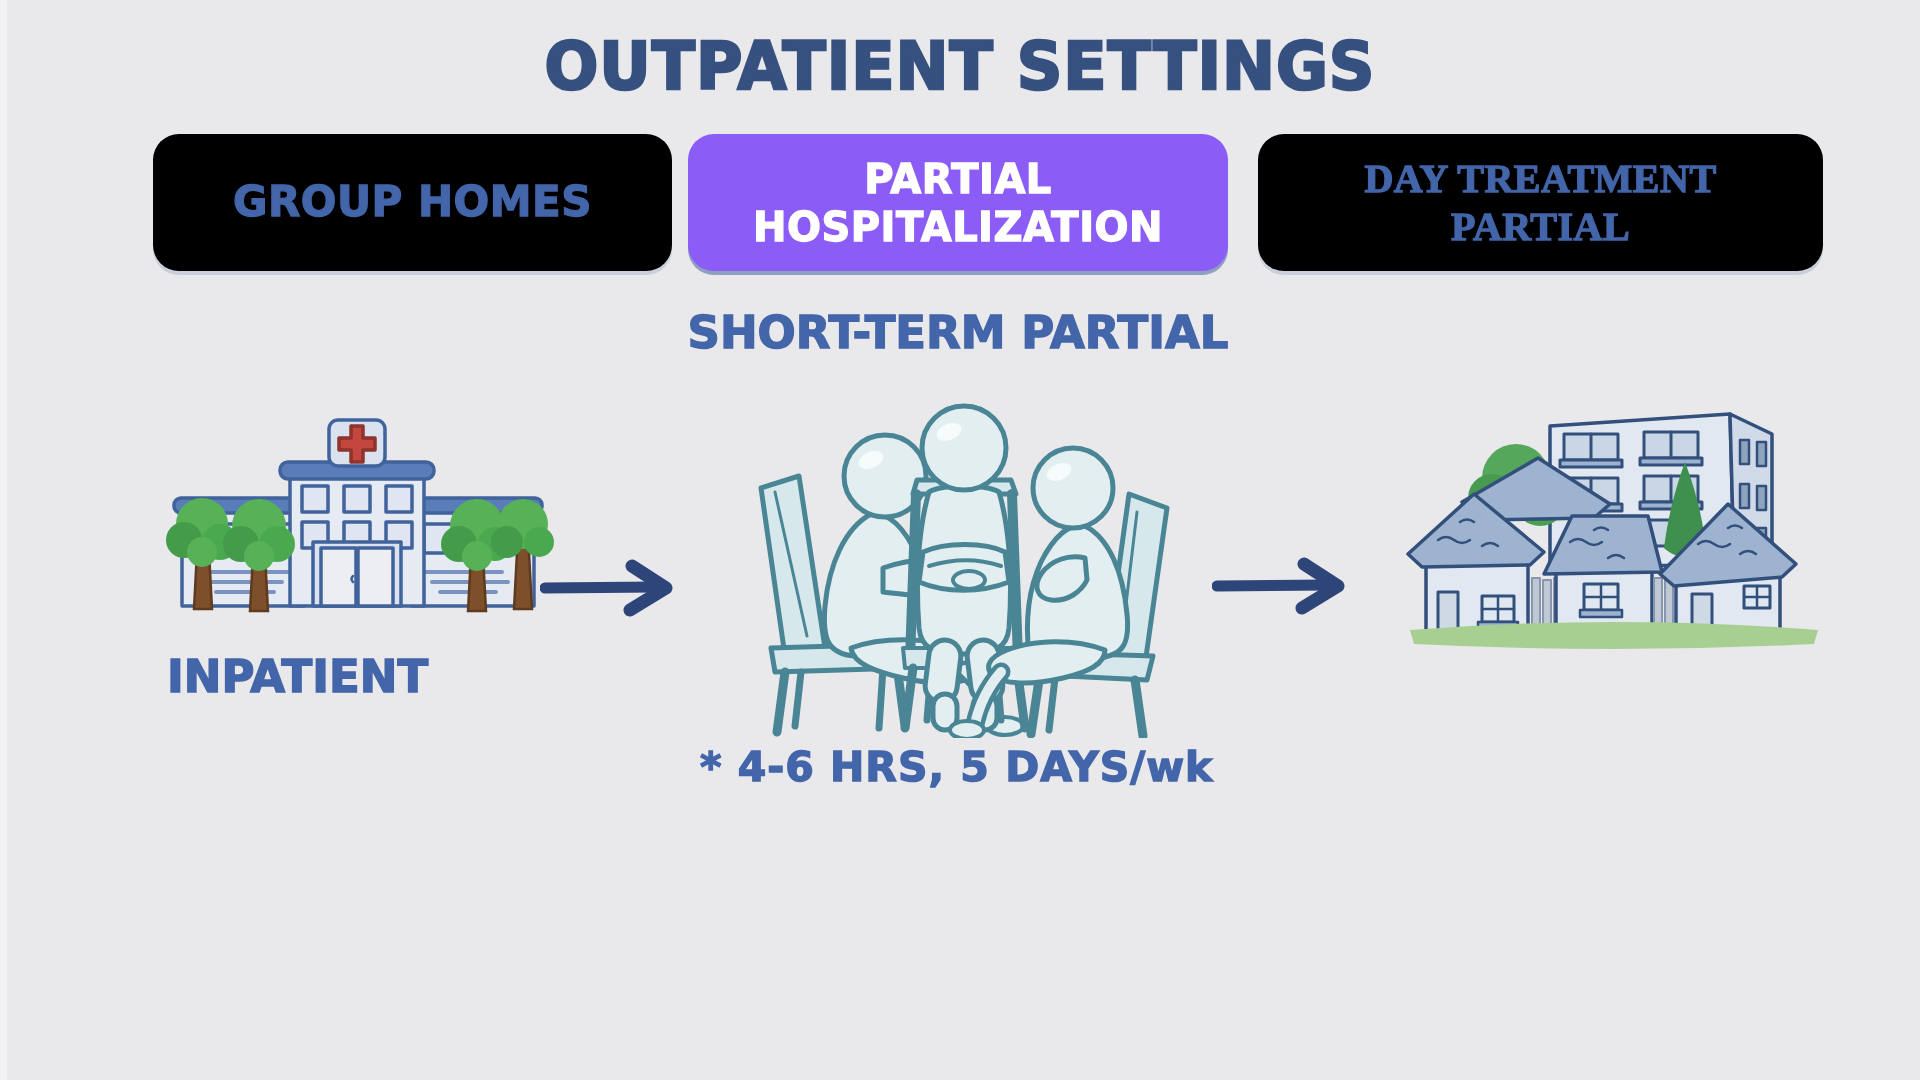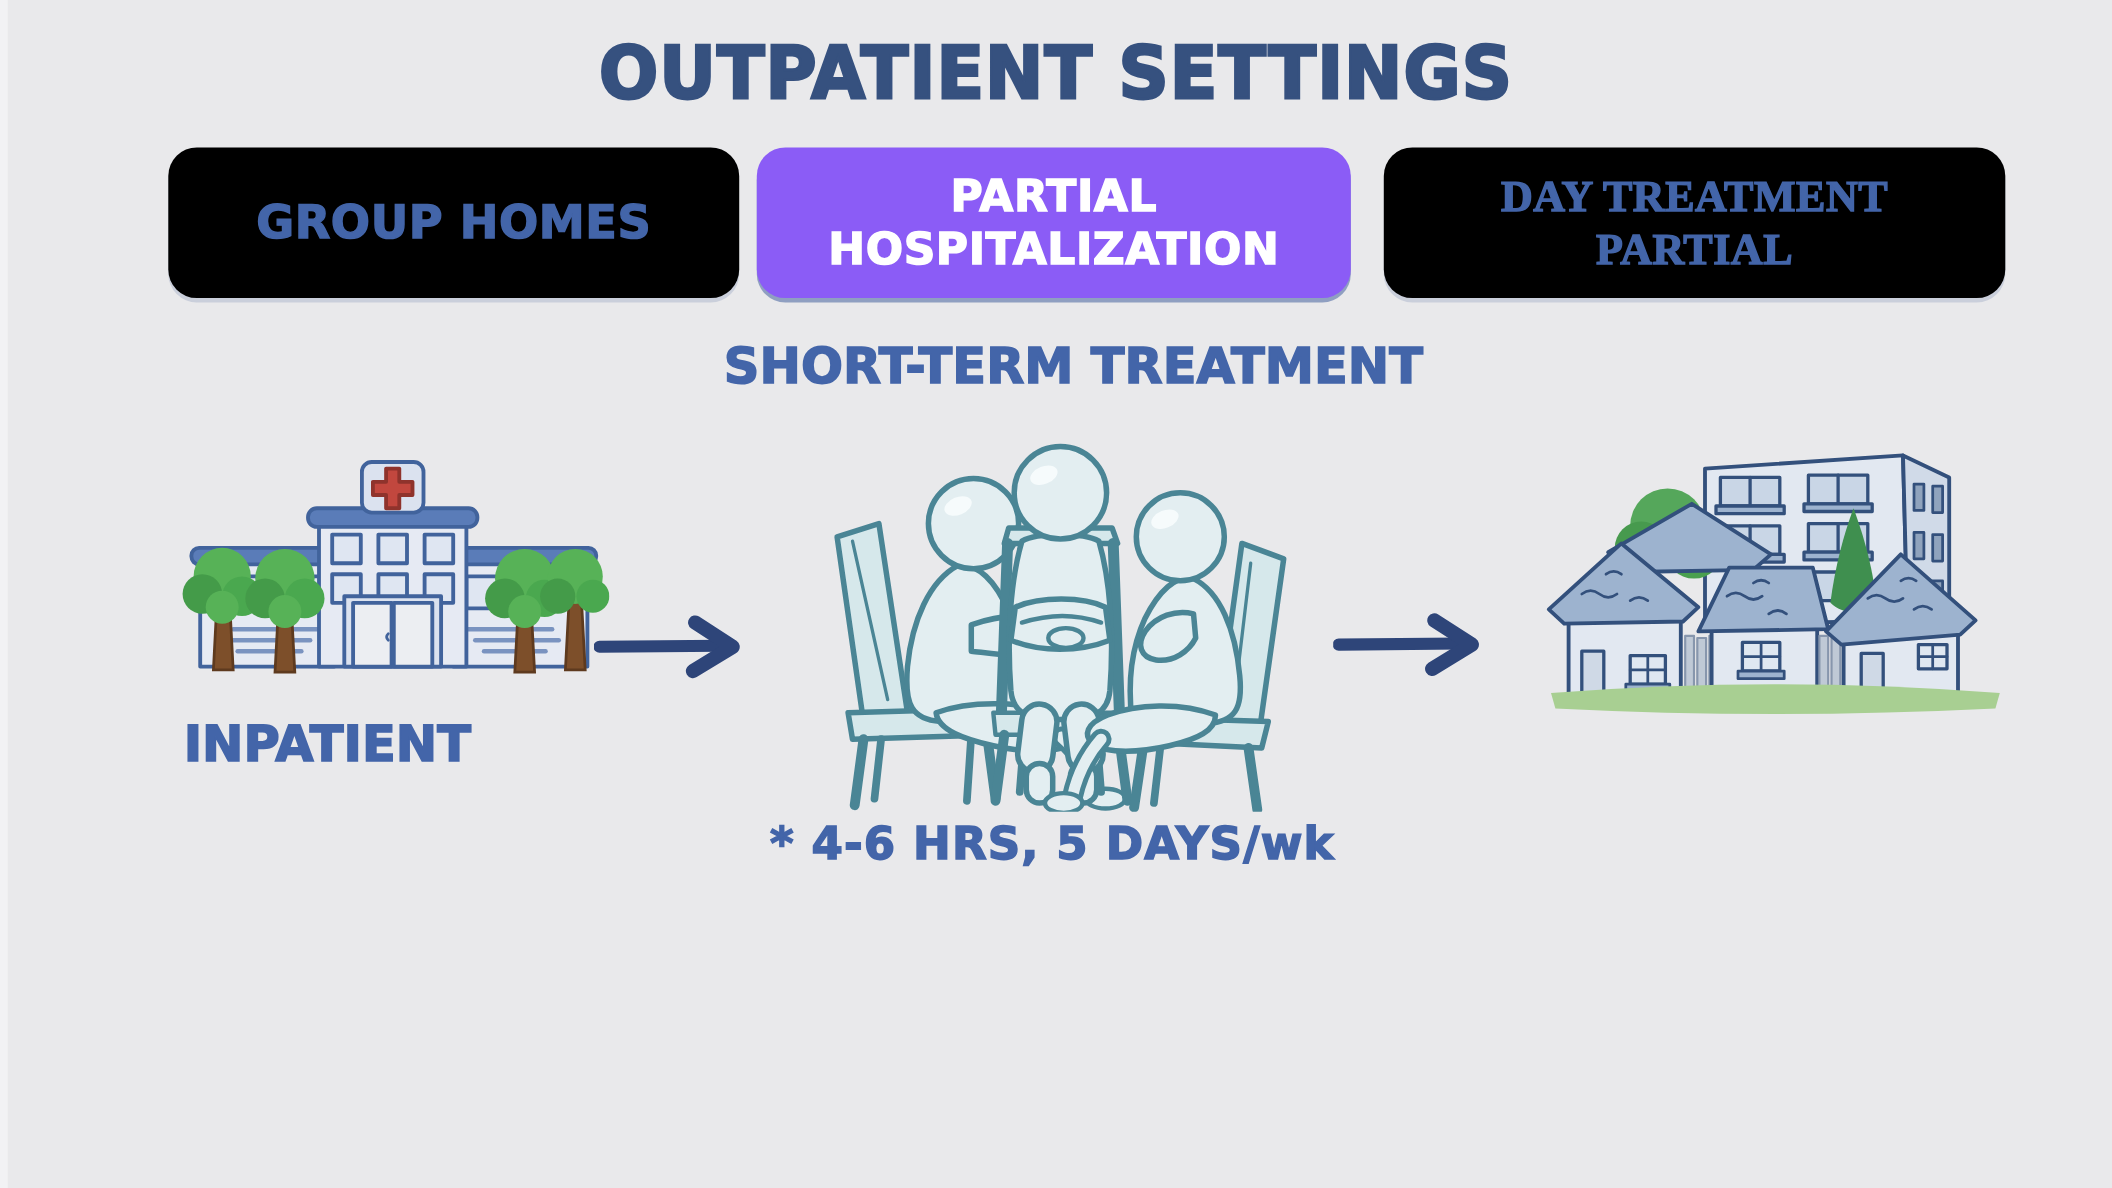--- a/index.html
+++ b/index.html
@@ -74,21 +74,21 @@
 </div>
 <div class="box highlight" id="box-partial">
   <span>PARTIAL</span>
   <span>HOSPITALIZATION</span>
 </div>
 <div class="box light" id="box-day-treatment">
   <span>DAY TREATMENT</span>
   <span>PARTIAL</span>
 </div>
 
-<div class="subtitle">SHORT-TERM TREATMENT</div>
+<div class="subtitle">SHORT-TERM PARTIAL</div>
 
 <div class="hospital-wrap">
 <svg viewBox="0 0 392 205" width="392" height="205">
   <g stroke="#41639c" stroke-width="3.5" stroke-linejoin="round" stroke-linecap="round">
 
     <rect x="20" y="94" width="122" height="98" fill="#e6eaf3"></rect>
     <rect x="250" y="94" width="122" height="98" fill="#e6eaf3"></rect>
     <rect x="12" y="84" width="138" height="15" rx="7" fill="#5a7cb8"></rect>
     <rect x="242" y="84" width="138" height="15" rx="7" fill="#5a7cb8"></rect>
 

